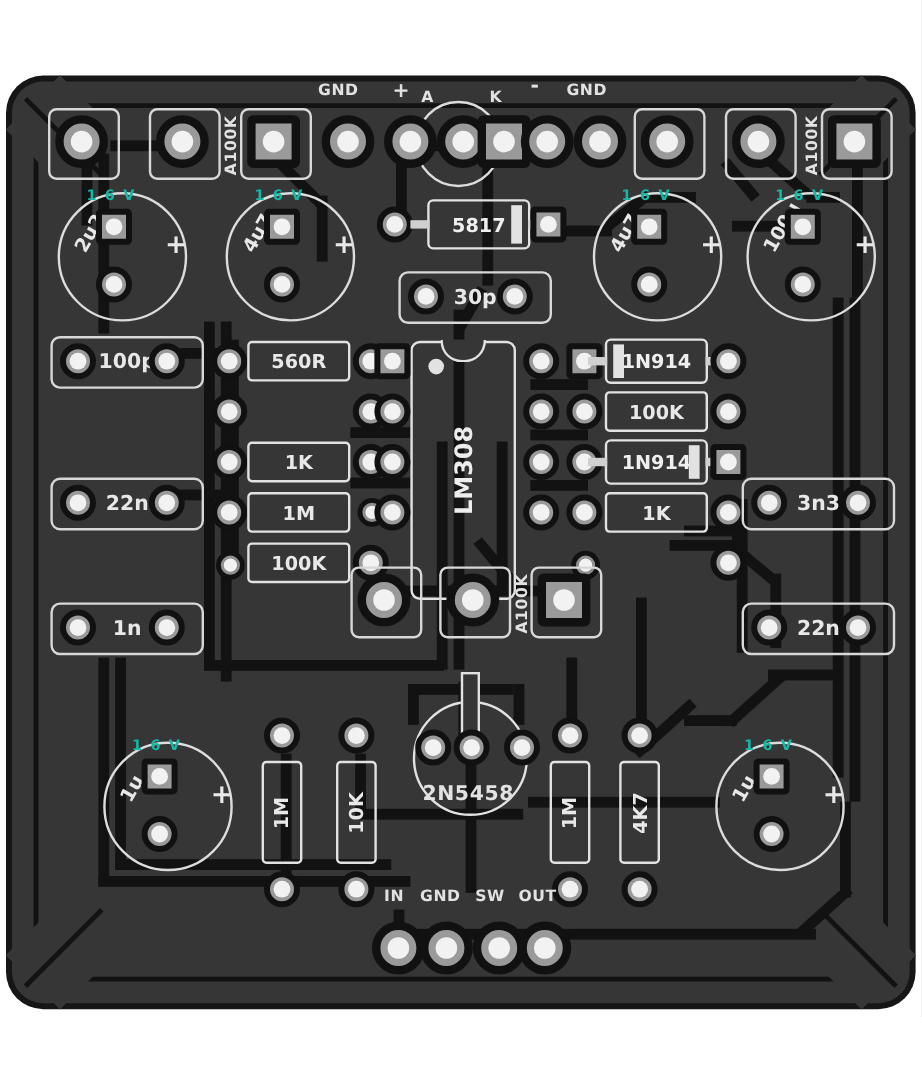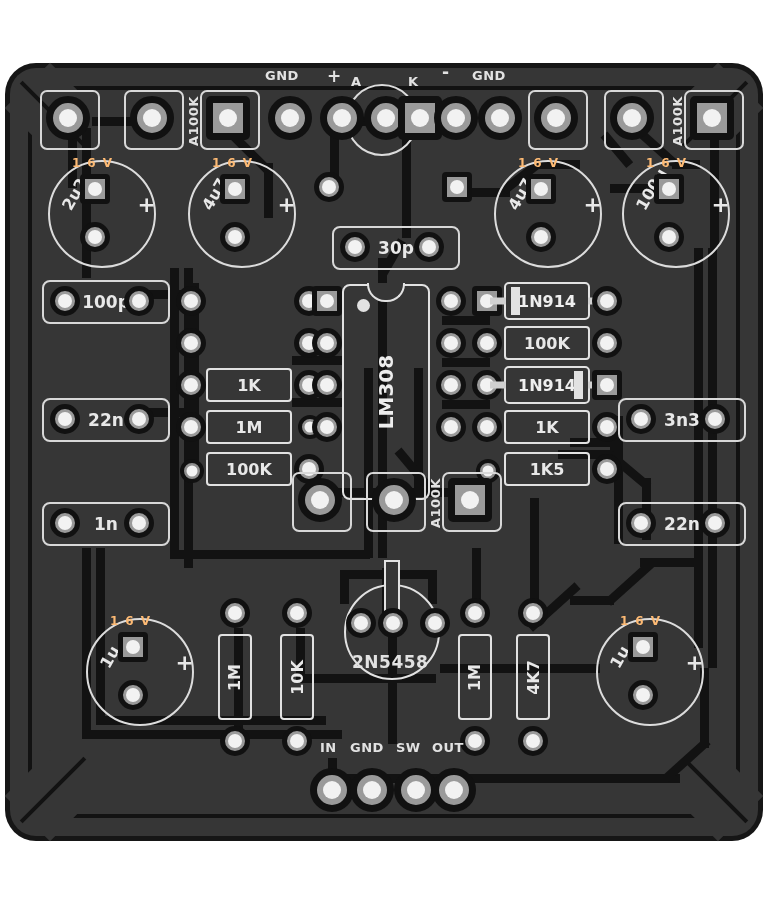--- a/index.html
+++ b/index.html
@@ -121,21 +121,21 @@
   }
   .ecap .plus{
     position:absolute;right:-2px;top:32px;color:#e8e8e8;
     font-size:22px;font-weight:bold;line-height:1;
   }
   .ecap .val{
     position:absolute;left:8px;top:42px;color:#e8e8e8;font-size:16px;
     font-weight:bold;transform:rotate(-60deg);transform-origin:0 0;
   }
   .ecap .volt{
-    position:absolute;left:22px;top:-6px;color:#fdba74;font-size:12px;
+    position:absolute;left:22px;top:-6px;color:#14b8a6;font-size:12px;
     font-weight:bold;letter-spacing:7px;
   }
 
   
   .diode{
     position:absolute;border:2.5px solid #e2e2e2;border-radius:5px;
     box-sizing:border-box;display:flex;align-items:center;justify-content:center;
     background:transparent;
   }
   .diode .lbl{color:#efefef;font-size:16px;font-weight:bold;font-family:"DejaVu Sans",sans-serif;}
@@ -360,20 +360,26 @@
 
     <div class="ecap" style="left:612px;top:92px;">
       <div class="volt">16V</div>
       <div class="val">100u</div>
       <div class="plus">+</div>
     </div>
     <div class="pad pad-med sq" style="left:644px;top:106px;"></div>
     <div class="pad pad-med" style="left:644px;top:154px;"></div>
 
     <div class="pad pad-med" style="left:304px;top:104px;"></div>
+    <div class="diode" style="left:346px;top:98px;width:86px;height:42px;">
+      <div class="lead l"></div>
+      <div class="lead r"></div>
+      <div class="lbl">5817</div>
+      <div class="band"></div>
+    </div>
     <div class="pad pad-med sq" style="left:432px;top:104px;"></div>
 
     <div class="cap-box" style="left:322px;top:158px;width:128px;height:44px;">
       <div class="lbl">30p</div>
     </div>
     <div class="pad pad-med" style="left:330px;top:164px;"></div>
     <div class="pad pad-med" style="left:404px;top:164px;"></div>
 
     <div class="cap-box" style="left:32px;top:212px;width:128px;height:44px;">
       <div class="lbl">100p</div>
@@ -387,20 +393,23 @@
     <div class="pad pad-med" style="left:40px;top:336px;"></div>
     <div class="pad pad-med" style="left:114px;top:336px;"></div>
 
     <div class="cap-box" style="left:32px;top:434px;width:128px;height:44px;">
       <div class="lbl">1n</div>
     </div>
     <div class="pad pad-med" style="left:40px;top:440px;"></div>
     <div class="pad pad-med" style="left:114px;top:440px;"></div>
 
     <div class="pad pad-med" style="left:166px;top:218px;"></div>
+    <div class="res-h" style="left:196px;top:216px;">
+      <span class="lbl">560R</span>
+    </div>
     <div class="pad pad-med" style="left:284px;top:218px;"></div>
 
     <div class="pad pad-med" style="left:166px;top:260px;"></div>
     <div class="pad pad-med" style="left:284px;top:260px;"></div>
 
     <div class="pad pad-med" style="left:166px;top:302px;"></div>
     <div class="res-h" style="left:196px;top:300px;">
       <span class="lbl">1K</span>
     </div>
     <div class="pad pad-med" style="left:284px;top:302px;"></div>
@@ -457,23 +466,20 @@
     </div>
     <div class="pad pad-med sq" style="left:582px;top:302px;"></div>
 
     <div class="pad pad-med" style="left:462px;top:344px;"></div>
     <div class="res-h" style="left:494px;top:342px;">
       <span class="lbl">1K</span>
     </div>
     <div class="pad pad-med" style="left:582px;top:344px;"></div>
 
     <div class="pad pad-sm" style="left:466px;top:391px;"></div>
-    <div class="res-h" style="left:494px;top:384px;">
-      <span class="lbl">1K5</span>
-    </div>
     <div class="pad pad-med" style="left:582px;top:386px;"></div>
 
     <div class="cap-box" style="left:608px;top:330px;width:128px;height:44px;">
       <div class="lbl">3n3</div>
     </div>
     <div class="pad pad-med" style="left:616px;top:336px;"></div>
     <div class="pad pad-med" style="left:690px;top:336px;"></div>
 
     <div class="cap-box" style="left:608px;top:434px;width:128px;height:44px;">
       <div class="lbl">22n</div>

